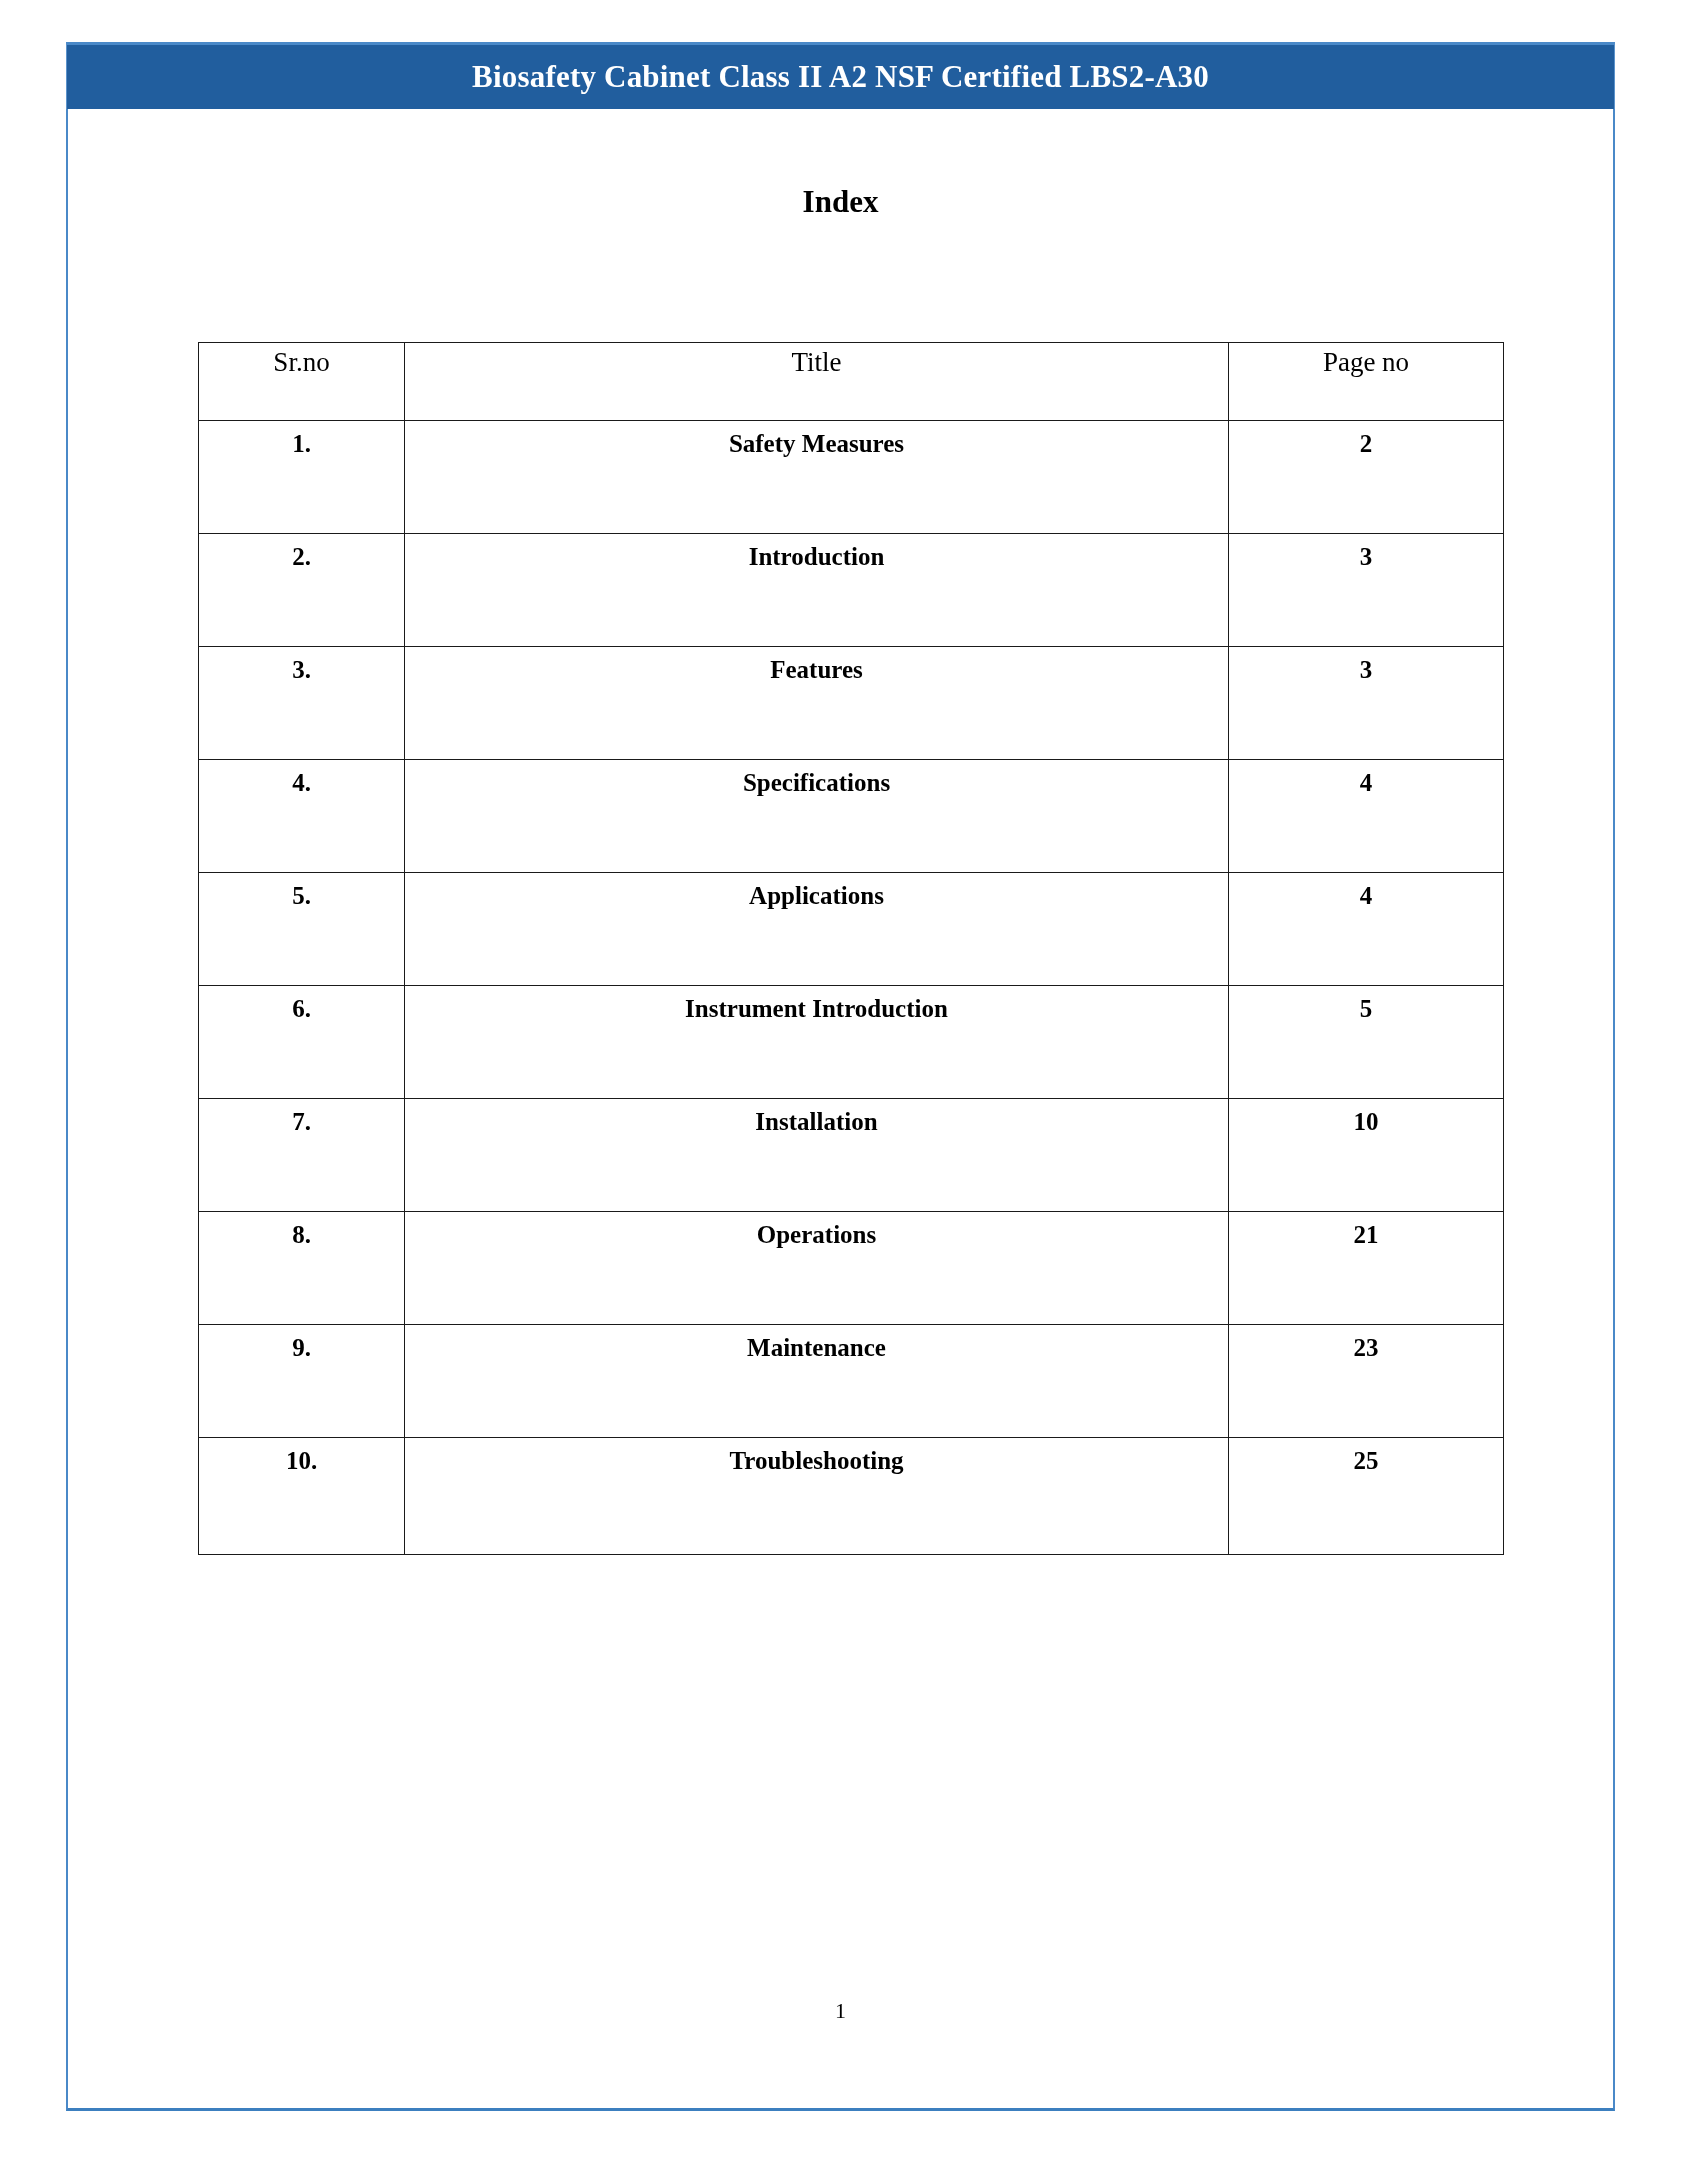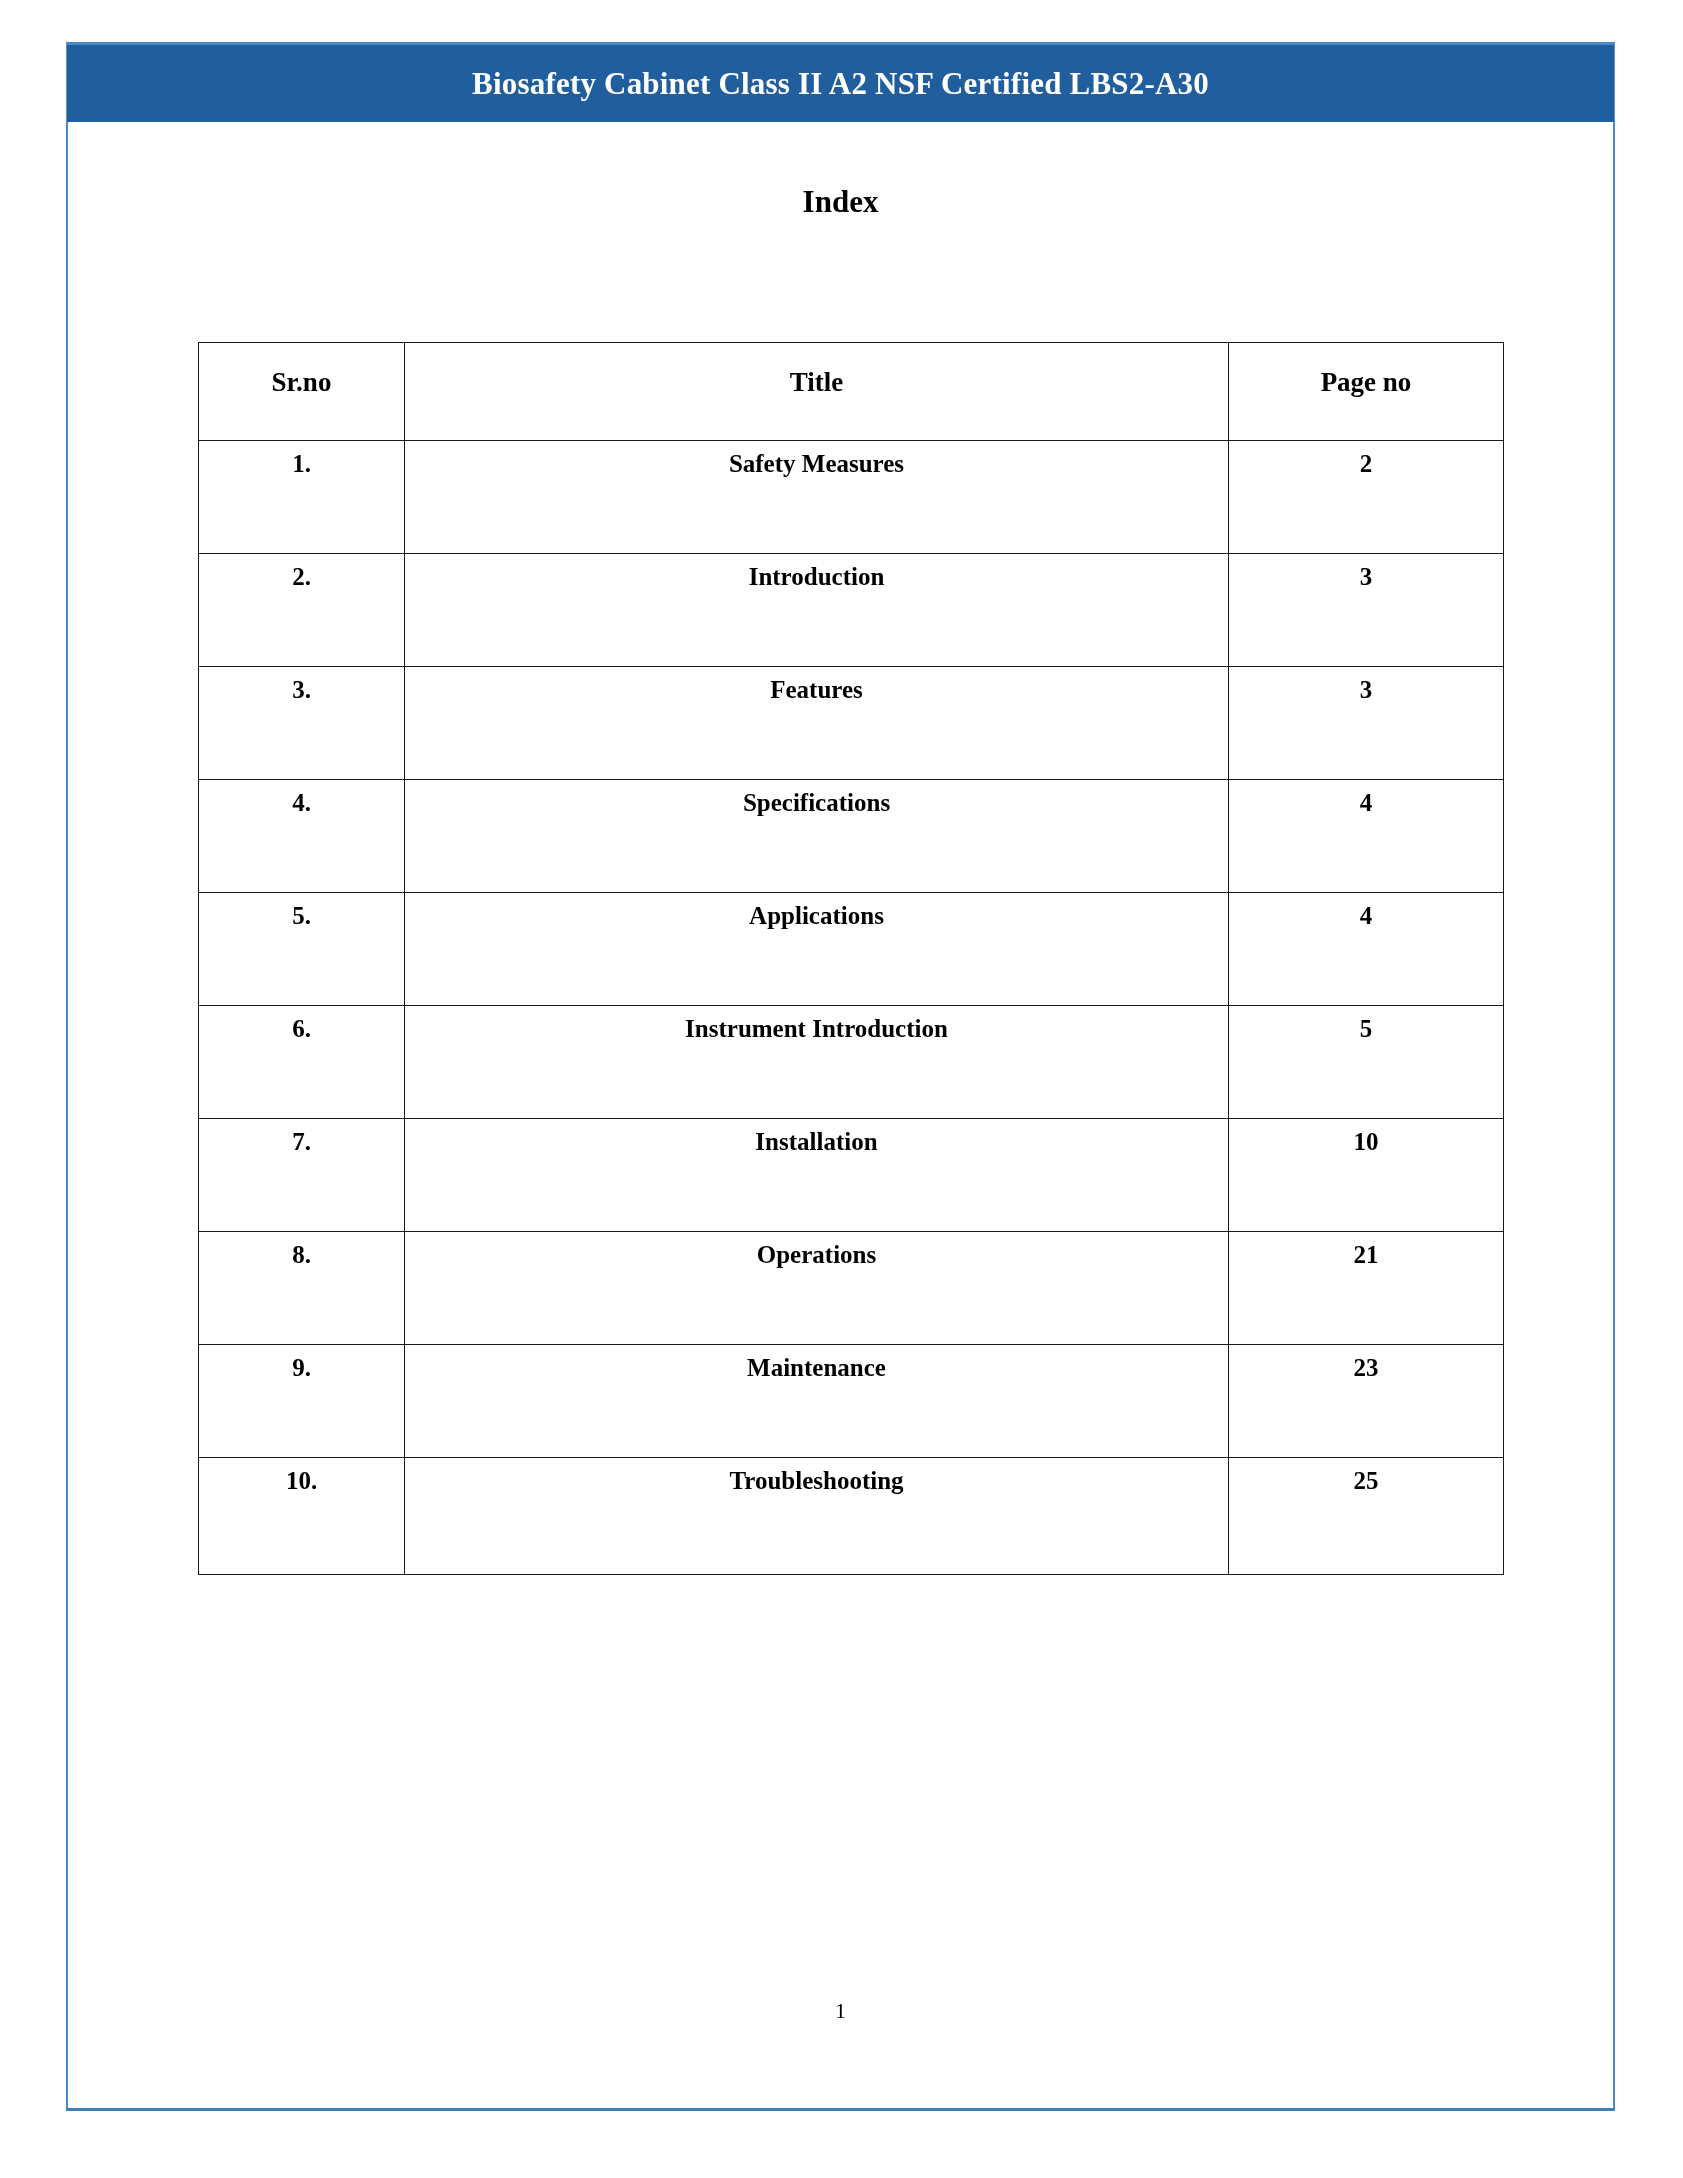--- a/index.html
+++ b/index.html
@@ -29,21 +29,21 @@
     border-bottom: 3px solid #3C7FBF;
     background: #ffffff;
   }
 
   
   .title-banner {
     position: absolute;
     left: 66px;
     top: 42px;
     width: 1549px;
-    height: 80px;
+    height: 67px;
     background: #215E9E;
     border-top: 3px solid #4A89C8;
     border-left: 1px solid #5B93CC;
     border-right: 1px solid #5B93CC;
     box-sizing: border-box;
     display: flex;
     align-items: center;
     justify-content: center;
   }
   .title-banner .title-text {
@@ -85,22 +85,22 @@
     border: 1.6px solid #1a1a1a;
     text-align: center;
     vertical-align: top;
     padding: 0;
     font-family: "Liberation Serif", "DejaVu Serif", serif;
   }
 
   .index-table thead th {
     height: 73px;
     font-size: 27px;
-    font-weight: bold;
-    padding-top: 24px;
+    font-weight: normal;
+    padding-top: 4px;
   }
 
   .index-table tbody td {
     height: 103px;
     font-size: 25px;
     font-weight: bold;
     padding-top: 9px;
   }
   .index-table tbody td.sr-cell {
     font-weight: bold;

